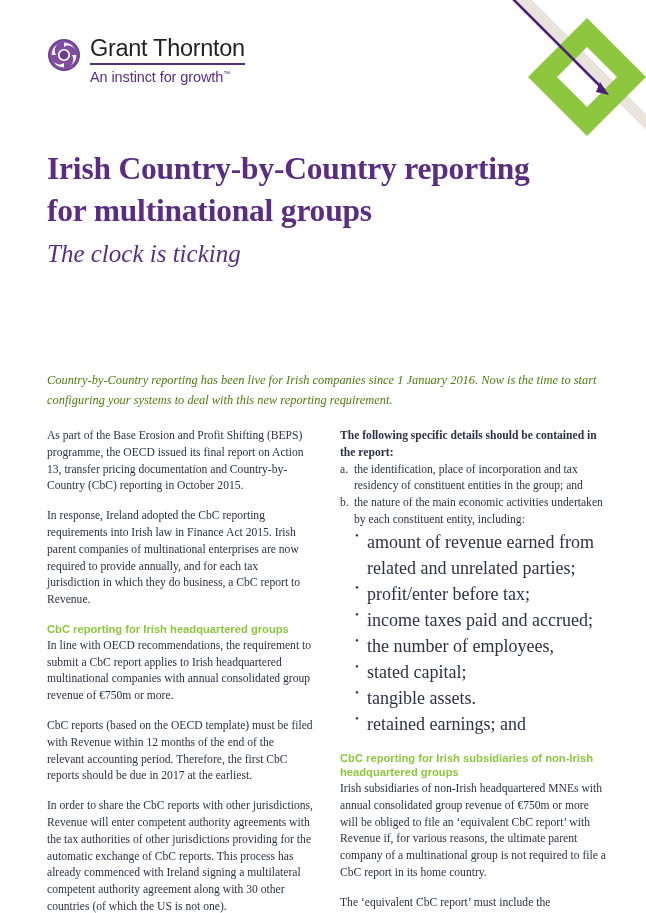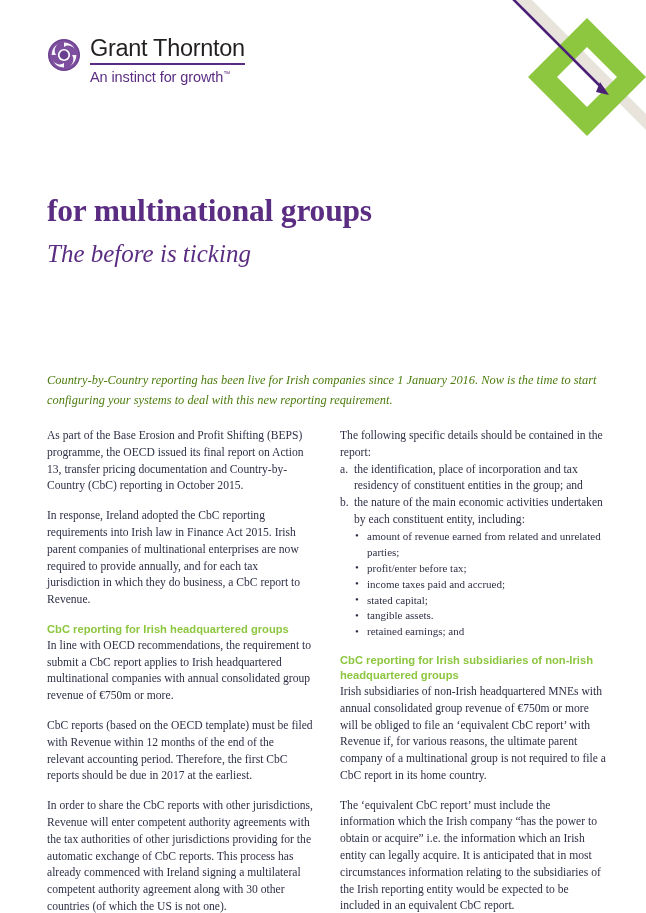--- a/index.html
+++ b/index.html
@@ -119,21 +119,21 @@
   }
   .col { width: 266px; }
 
   .col p {
     margin: 0 0 13px 0;
     font-size: 11.6px;
     line-height: 1.45;
     color: #2e3046;
     font-family: "Liberation Serif", "DejaVu Serif", serif;
   }
-  .col p.tight { margin-bottom: 0; }
+  .col p.tight { margin-bottom: 0; font-weight: bold; }
 
   .section-head {
     font-family: "Liberation Sans", "DejaVu Sans", sans-serif;
     font-size: 11.2px;
     font-weight: bold;
     color: #8dc63f;
     line-height: 1.32;
     margin: 0 0 1px 0;
   }
 
@@ -159,21 +159,21 @@
 
   
   .bullet-list {
     list-style: none;
     margin: 0;
     padding: 0 0 0 14px;
   }
   .bullet-list > li {
     position: relative;
     padding-left: 13px;
-    font-size: 11px;
+    font-size: 18px;
     line-height: 1.45;
     font-family: "Liberation Serif", "DejaVu Serif", serif;
   }
   .bullet-list > li::before {
     content: "\2022";
     position: absolute;
     left: 1px;
     top: -0.5px;
     font-size: 11px;
     color: #2e3046;
@@ -218,24 +218,24 @@
     </span>
     <span class="logo-words">
       <span class="logo-name">Grant Thornton</span>
       <span class="logo-rule"></span>
       <span class="logo-tag"><span>An instinct for growth</span><span class="tm">™</span></span>
     </span>
   </div>
 
   <div class="title-block">
     <h1 class="doc-title">
-      <br>
+      <span>Irish Country-by-Country reporting</span><br>
       <span>for multinational groups</span>
     </h1>
-    <div class="doc-subtitle">The before is ticking</div>
+    <div class="doc-subtitle">The clock is ticking</div>
   </div>
 
   <div class="standfirst">Country-by-Country reporting has been live for Irish companies since 1 January 2016. Now is the time to start configuring your systems to deal with this new reporting requirement.</div>
 
   <div class="columns">
 
     <div class="col">
       <p>As part of the Base Erosion and Profit Shifting (BEPS) programme, the OECD issued its final report on Action 13, transfer pricing documentation and Country-by-Country (CbC) reporting in October 2015.</p>
       <p>In response, Ireland adopted the CbC reporting requirements into Irish law in Finance Act 2015. Irish parent companies of multinational enterprises are now required to provide annually, and for each tax jurisdiction in which they do business, a CbC report to Revenue.</p>
       <div class="section-head">CbC reporting for Irish headquartered groups</div>
@@ -253,20 +253,21 @@
         </li>
         <li>
           <span class="marker">b.</span>
           <span>the nature of the main economic activities undertaken by each constituent entity, including:</span>
         </li>
       </ol>
       <ul class="bullet-list">
         <li>amount of revenue earned from related and unrelated parties;</li>
         <li>profit/enter before tax;</li>
         <li>income taxes paid and accrued;</li>
+        <li>the number of employees,</li>
         <li>stated capital;</li>
         <li>tangible assets.</li>
         <li>retained earnings; and</li>
       </ul>
       <div class="section-head" style="margin-top:13px;">CbC reporting for Irish subsidiaries of non-Irish headquartered groups</div>
       <p>Irish subsidiaries of non-Irish headquartered MNEs with annual consolidated group revenue of €750m or more will be obliged to file an ‘equivalent CbC report’ with Revenue if, for various reasons, the ultimate parent company of a multinational group is not required to file a CbC report in its home country.</p>
       <p>The ‘equivalent CbC report’ must include the information which the Irish company “has the power to obtain or acquire” i.e. the information which an Irish entity can legally acquire. It is anticipated that in most circumstances information relating to the subsidiaries of the Irish reporting entity would be expected to be included in an equivalent CbC report.</p>
     </div>
 
   </div>

